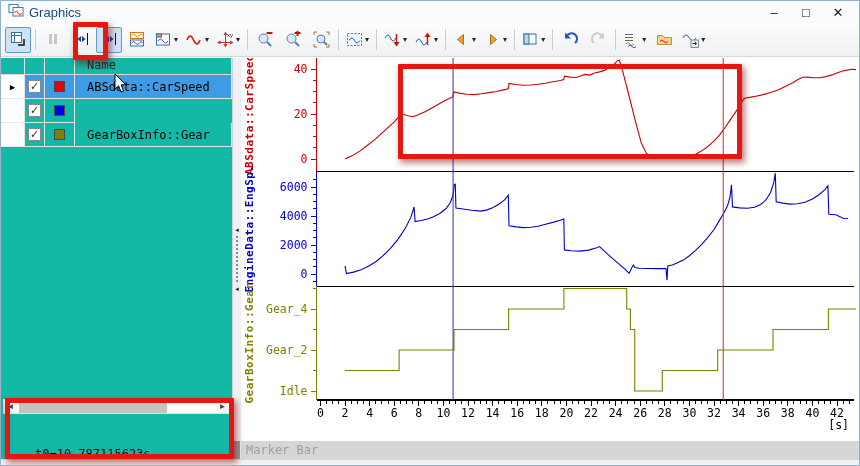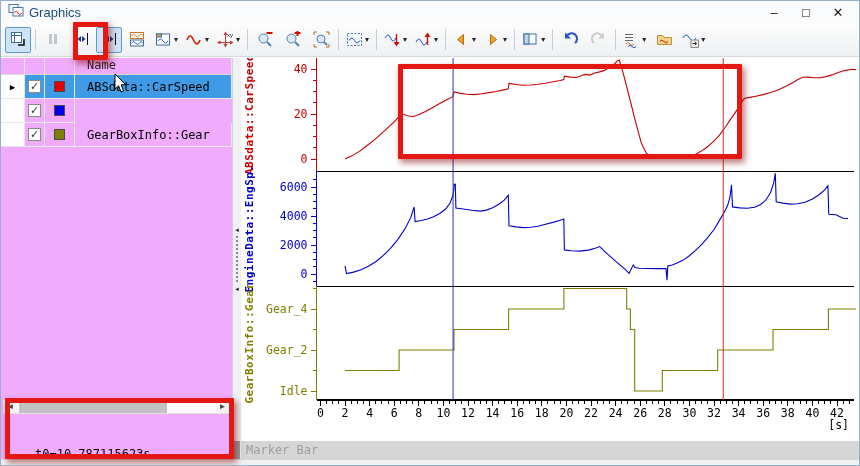--- a/index.html
+++ b/index.html
@@ -14,21 +14,21 @@
   .toolbar{position:absolute;top:22px;left:0;right:0;height:34px;box-sizing:border-box;border-bottom:1px solid #d9d9d9;
            background:linear-gradient(#fdfdfd,#eef0f2);display:flex;align-items:center;padding-left:3px;}
   .tbtn{height:24px;min-width:20px;display:flex;align-items:center;justify-content:center;border:1px solid transparent;
         border-radius:2px;margin:0 1px;padding:0 2px;}
   .tbtn.pressed{background:#cfe3f6;border-color:#5e9bd0;}
   .tbtn.disabled{opacity:.55;}
   .tsep{width:1px;height:21px;background:#c9ccd0;margin:0 3px;}
   .dd{font-size:8px;color:#222;margin-left:2px;}
   .ticon svg{display:block;}
   
-  .leftpanel{position:absolute;top:57px;left:0;width:232px;height:401px;background:#f0abfc;border-right:1px solid #cdd2d8;box-sizing:border-box;}
+  .leftpanel{position:absolute;top:57px;left:0;width:232px;height:401px;background:#14b8a6;border-right:1px solid #cdd2d8;box-sizing:border-box;}
   .gridhead{display:flex;height:17px;font:12px "DejaVu Sans Mono",monospace;color:#222;}
   .gridhead div{border-right:1px solid #e6e6e6;border-bottom:1px solid #d8d8d8;box-sizing:border-box;}
   .hc0{width:24px;} .hc1{width:20px;} .hc2{width:30px;} .hc3{flex:1;padding-left:12px;}
   .lrow{display:flex;height:24px;font:12px "DejaVu Sans Mono",monospace;color:#000;}
   .lrow .c0{width:24px;border-right:1px solid #e6e6e6;border-bottom:1px solid #e6e6e6;display:flex;align-items:center;justify-content:center;font-size:9px;background:#fff;box-sizing:border-box;}
   .lrow .cell{border-right:1px solid #e6e6e6;border-bottom:1px solid #e6e6e6;display:flex;align-items:center;box-sizing:border-box;}
   .c1{width:20px;justify-content:center;} .c2{width:30px;justify-content:center;} .c3{flex:1;padding-left:12px;}
   .lrow.sel .cell{background:#3f9be6;}
   .cb{width:13px;height:13px;border:1px solid #8a8a8a;background:#fff;font:bold 11px/12px "DejaVu Sans",sans-serif;color:#333;text-align:center;box-sizing:border-box;}
   .sw{width:11px;height:11px;border:1px solid #4a4a4a;display:inline-block;box-sizing:border-box;}

